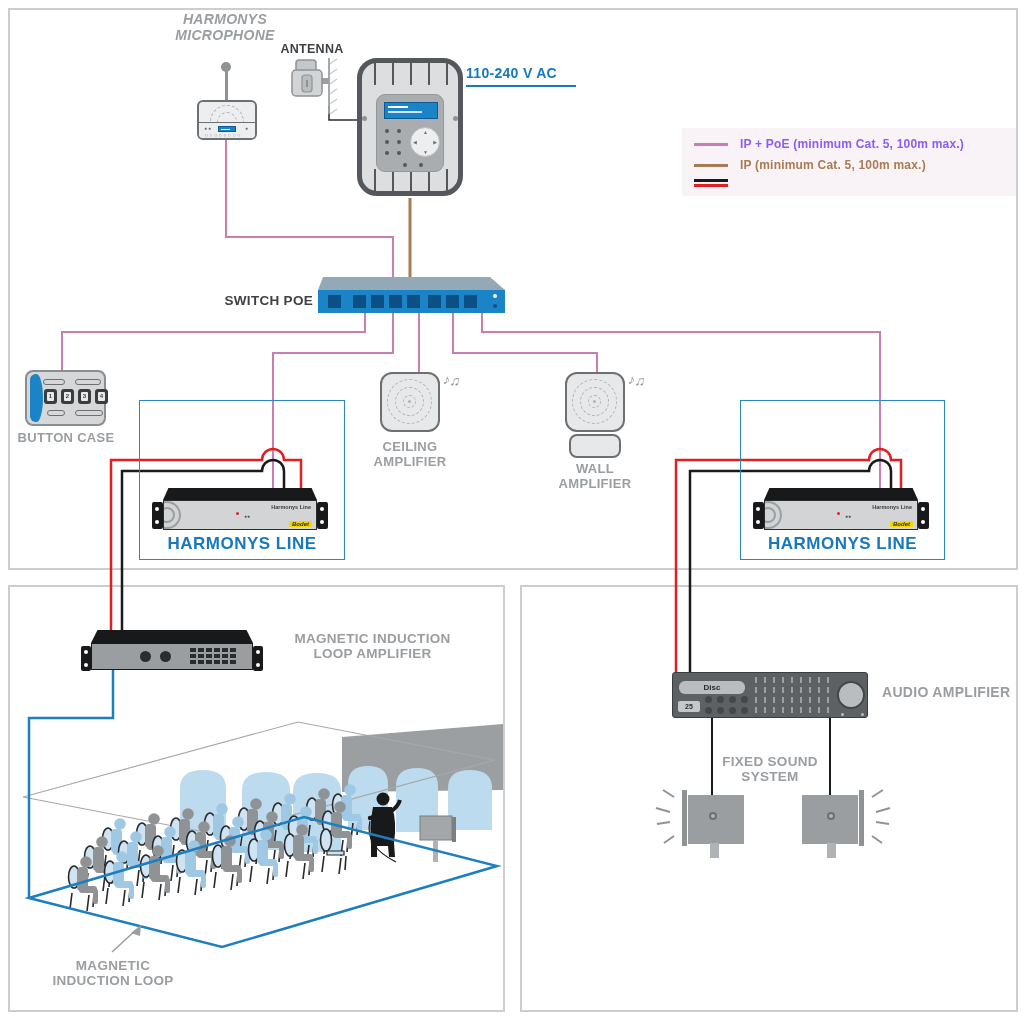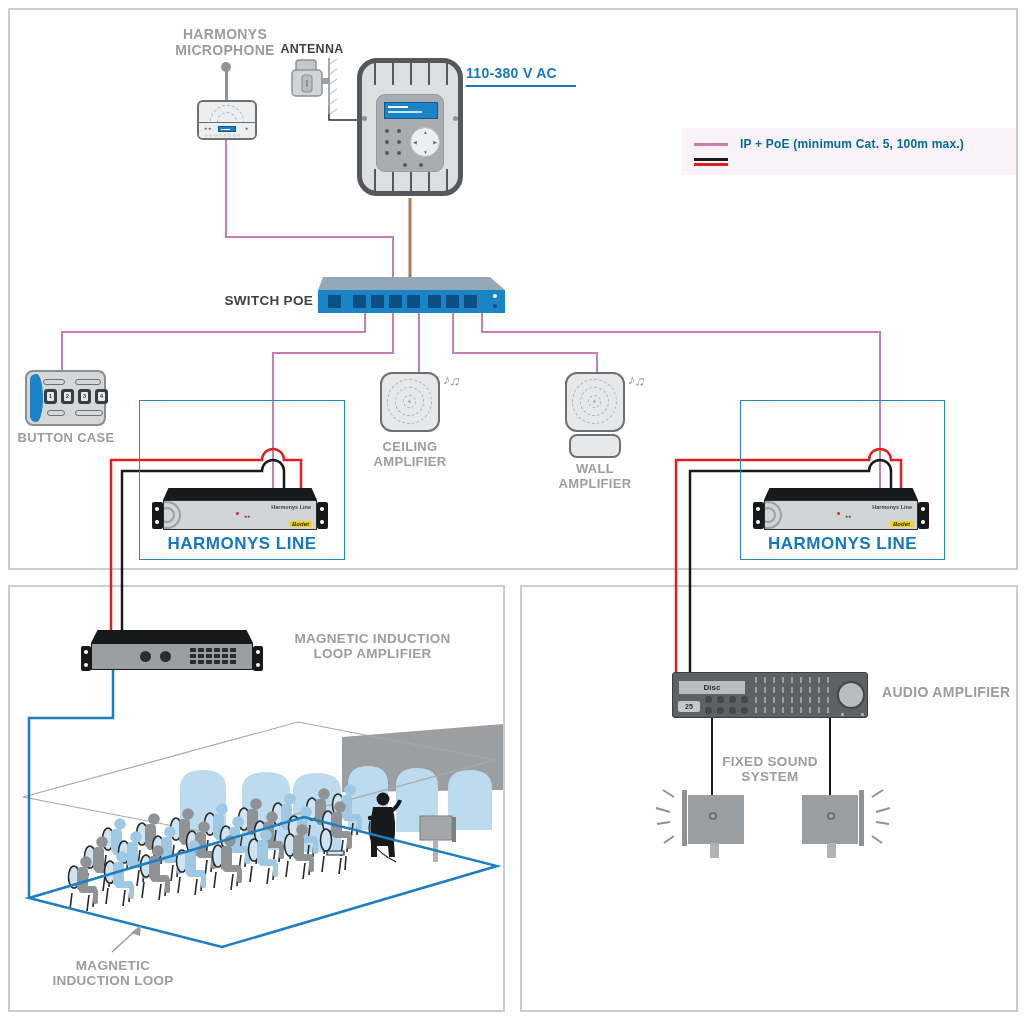--- a/index.html
+++ b/index.html
@@ -132,21 +132,21 @@
         <path d="M670,812 L656,808"></path>
         <path d="M670,822 L657,824"></path>
         <path d="M674,836 L664,843"></path>
       <path d="M872,797 L883,790"></path>
         <path d="M876,812 L890,808"></path>
         <path d="M876,822 L889,824"></path>
         <path d="M872,836 L882,843"></path>
     </g>
   </svg>
 
-  <div class="a lbl" style="left:160px;top:27px;width:130px;font-size:14px;">HARMONYS MICROPHONE</div>
+  <div class="a lbl" style="left:160px;top:12px;width:130px;font-size:14px;font-style:italic;">HARMONYS MICROPHONE</div>
 
   <div class="a" style="left:195px;top:60px;width:66px;height:80px;">
     <div class="a dotc" style="left:26px;top:2px;width:10px;height:10px;background:#8f9396;"></div>
     <div class="a" style="left:30px;top:11px;width:2.5px;height:30px;background:#8f9396;"></div>
     <div class="a" style="left:2px;top:40px;width:60px;height:40px;background:#eceeef;border:2px solid #6d7073;border-radius:6px;overflow:hidden;">
       <div class="a dashcirc" style="left:11px;top:3px;width:34px;height:34px;"></div>
       <div class="a dashcirc" style="left:18px;top:10px;width:20px;height:20px;"></div>
       <div class="a" style="left:0;top:20px;width:56px;height:16px;background:#eceeef;border-top:1.5px solid #6d7073;"></div>
       <div class="a" style="left:19px;top:24px;width:18px;height:6px;background:#1b84c7;border:1px solid #0d5a94;">
         <div class="a" style="left:2px;top:1.5px;width:9px;height:1.5px;background:#fff;"></div>
@@ -197,28 +197,34 @@
         <span class="a" style="left:12px;top:1px;">▲</span>
         <span class="a" style="left:12px;bottom:1px;">▼</span>
         <span class="a" style="left:2px;top:11px;">◀</span>
         <span class="a" style="right:2px;top:11px;">▶</span>
       </div>
       <div class="a dotc" style="left:26px;top:68px;width:4px;height:4px;background:#54585c;"></div>
       <div class="a dotc" style="left:42px;top:68px;width:4px;height:4px;background:#54585c;"></div>
     </div>
   </div>
 
-  <div class="a lbl lbl-blue" style="left:466px;top:66px;width:110px;font-size:14px;text-align:left;border-bottom:2.5px solid #1778bf;padding-bottom:3px;">110-380 V AC</div>
+  <div class="a lbl lbl-blue" style="left:466px;top:66px;width:110px;font-size:14px;text-align:left;border-bottom:2.5px solid #1778bf;padding-bottom:3px;">110-240 V AC</div>
 
   <div class="a legend" style="left:682px;top:128px;width:334px;">
     <div class="lg-row">
       <span class="sw">
           <i style="background:#c77eb2;"></i>
         </span>
-      <span style="color:#0369a1;">IP + PoE (minimum Cat. 5, 100m max.)</span>
+      <span style="color:#8b5cf6;">IP + PoE (minimum Cat. 5, 100m max.)</span>
+    </div>
+    <div class="lg-row">
+      <span class="sw">
+          <i style="background:#a87c52;"></i>
+        </span>
+      <span style="color:#a87c52;">IP (minimum Cat. 5, 100m max.)</span>
     </div>
     <div class="lg-row">
       <span class="sw">
           <i style="background:#1a1a1a;"></i>
           <i style="background:#e02020;"></i>
         </span>
     </div>
   </div>
 
   <div class="a lbl lbl-dark" style="left:213px;top:293px;width:100px;font-size:13.5px;text-align:right;">SWITCH POE</div>
@@ -347,21 +353,21 @@
         <i style="background:#2a2d30;"></i>
         <i style="background:#2a2d30;"></i>
         <i style="background:#2a2d30;"></i>
     </div>
   </div>
   <div class="a lbl" style="left:38px;top:958px;width:150px;font-size:13.5px;">MAGNETIC INDUCTION LOOP</div>
 
   <div class="a lbl" style="left:290px;top:631px;width:165px;font-size:13.5px;">MAGNETIC INDUCTION LOOP AMPLIFIER</div>
 
   <div class="a" style="left:672px;top:672px;width:196px;height:46px;background:#5d6164;border:1.5px solid #3a3d40;border-radius:3px;">
-    <div class="a" style="left:6px;top:8px;width:66px;height:13px;background:#b9bdbf;border-radius:0;font-size:8px;font-weight:bold;color:#2a2d30;text-align:center;line-height:13px;">Disc</div>
+    <div class="a" style="left:6px;top:8px;width:66px;height:13px;background:#b9bdbf;border-radius:6px;font-size:8px;font-weight:bold;color:#2a2d30;text-align:center;line-height:13px;">Disc</div>
     <div class="a" style="left:5px;top:28px;width:22px;height:11px;background:#c5c8ca;border-radius:2px;font-size:7px;font-weight:bold;color:#2a2d30;text-align:center;line-height:11px;">25</div>
     <div class="a dotc" style="left:32px;top:23px;width:7px;height:7px;background:#43474a;"></div>
     <div class="a dotc" style="left:44px;top:23px;width:7px;height:7px;background:#43474a;"></div>
     <div class="a dotc" style="left:56px;top:23px;width:7px;height:7px;background:#43474a;"></div>
     <div class="a dotc" style="left:68px;top:23px;width:7px;height:7px;background:#43474a;"></div>
     <div class="a dotc" style="left:32px;top:34px;width:7px;height:7px;background:#43474a;"></div>
     <div class="a dotc" style="left:44px;top:34px;width:7px;height:7px;background:#43474a;"></div>
     <div class="a dotc" style="left:56px;top:34px;width:7px;height:7px;background:#43474a;"></div>
     <div class="a dotc" style="left:68px;top:34px;width:7px;height:7px;background:#43474a;"></div>
     <div class="a" style="left:82px;top:4px;display:flex;gap:7px;">

